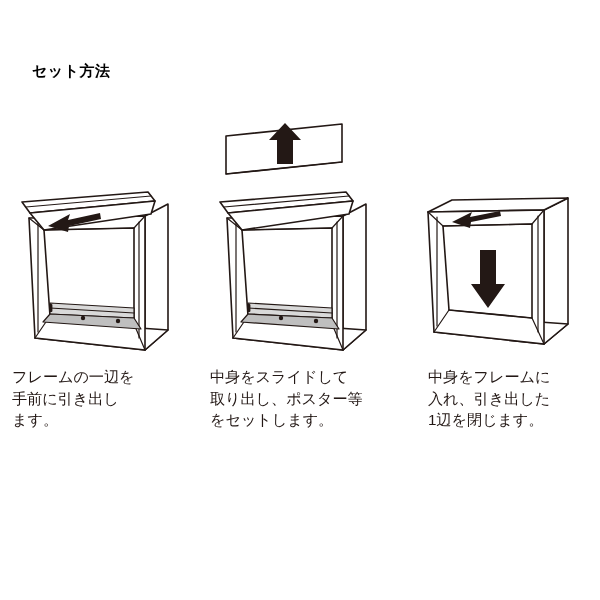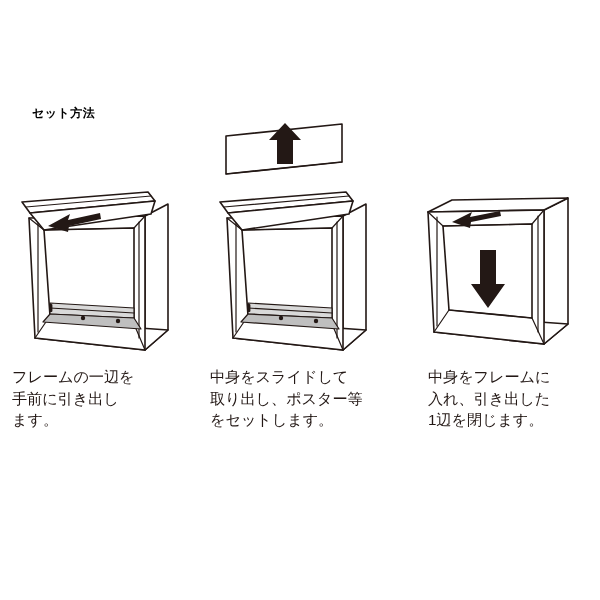--- a/index.html
+++ b/index.html
@@ -15,27 +15,26 @@
     font-family: "Liberation Sans", "DejaVu Sans", sans-serif;
     color: #231815;
     -webkit-font-smoothing: antialiased;
   }
 
   
   .page-title {
     position: absolute;
     left: 32px;
     top: 62px;
-    font-size: 12px;
+    font-size: 15px;
     font-weight: bold;
     letter-spacing: 0.5px;
     color: #000000;
     line-height: 1.2;
     white-space: nowrap;
-    margin-top: 44px;
   }
 
   
   .steps {
     position: absolute;
     left: 0;
     top: 118px;
     width: 600px;
     height: 340px;
   }

